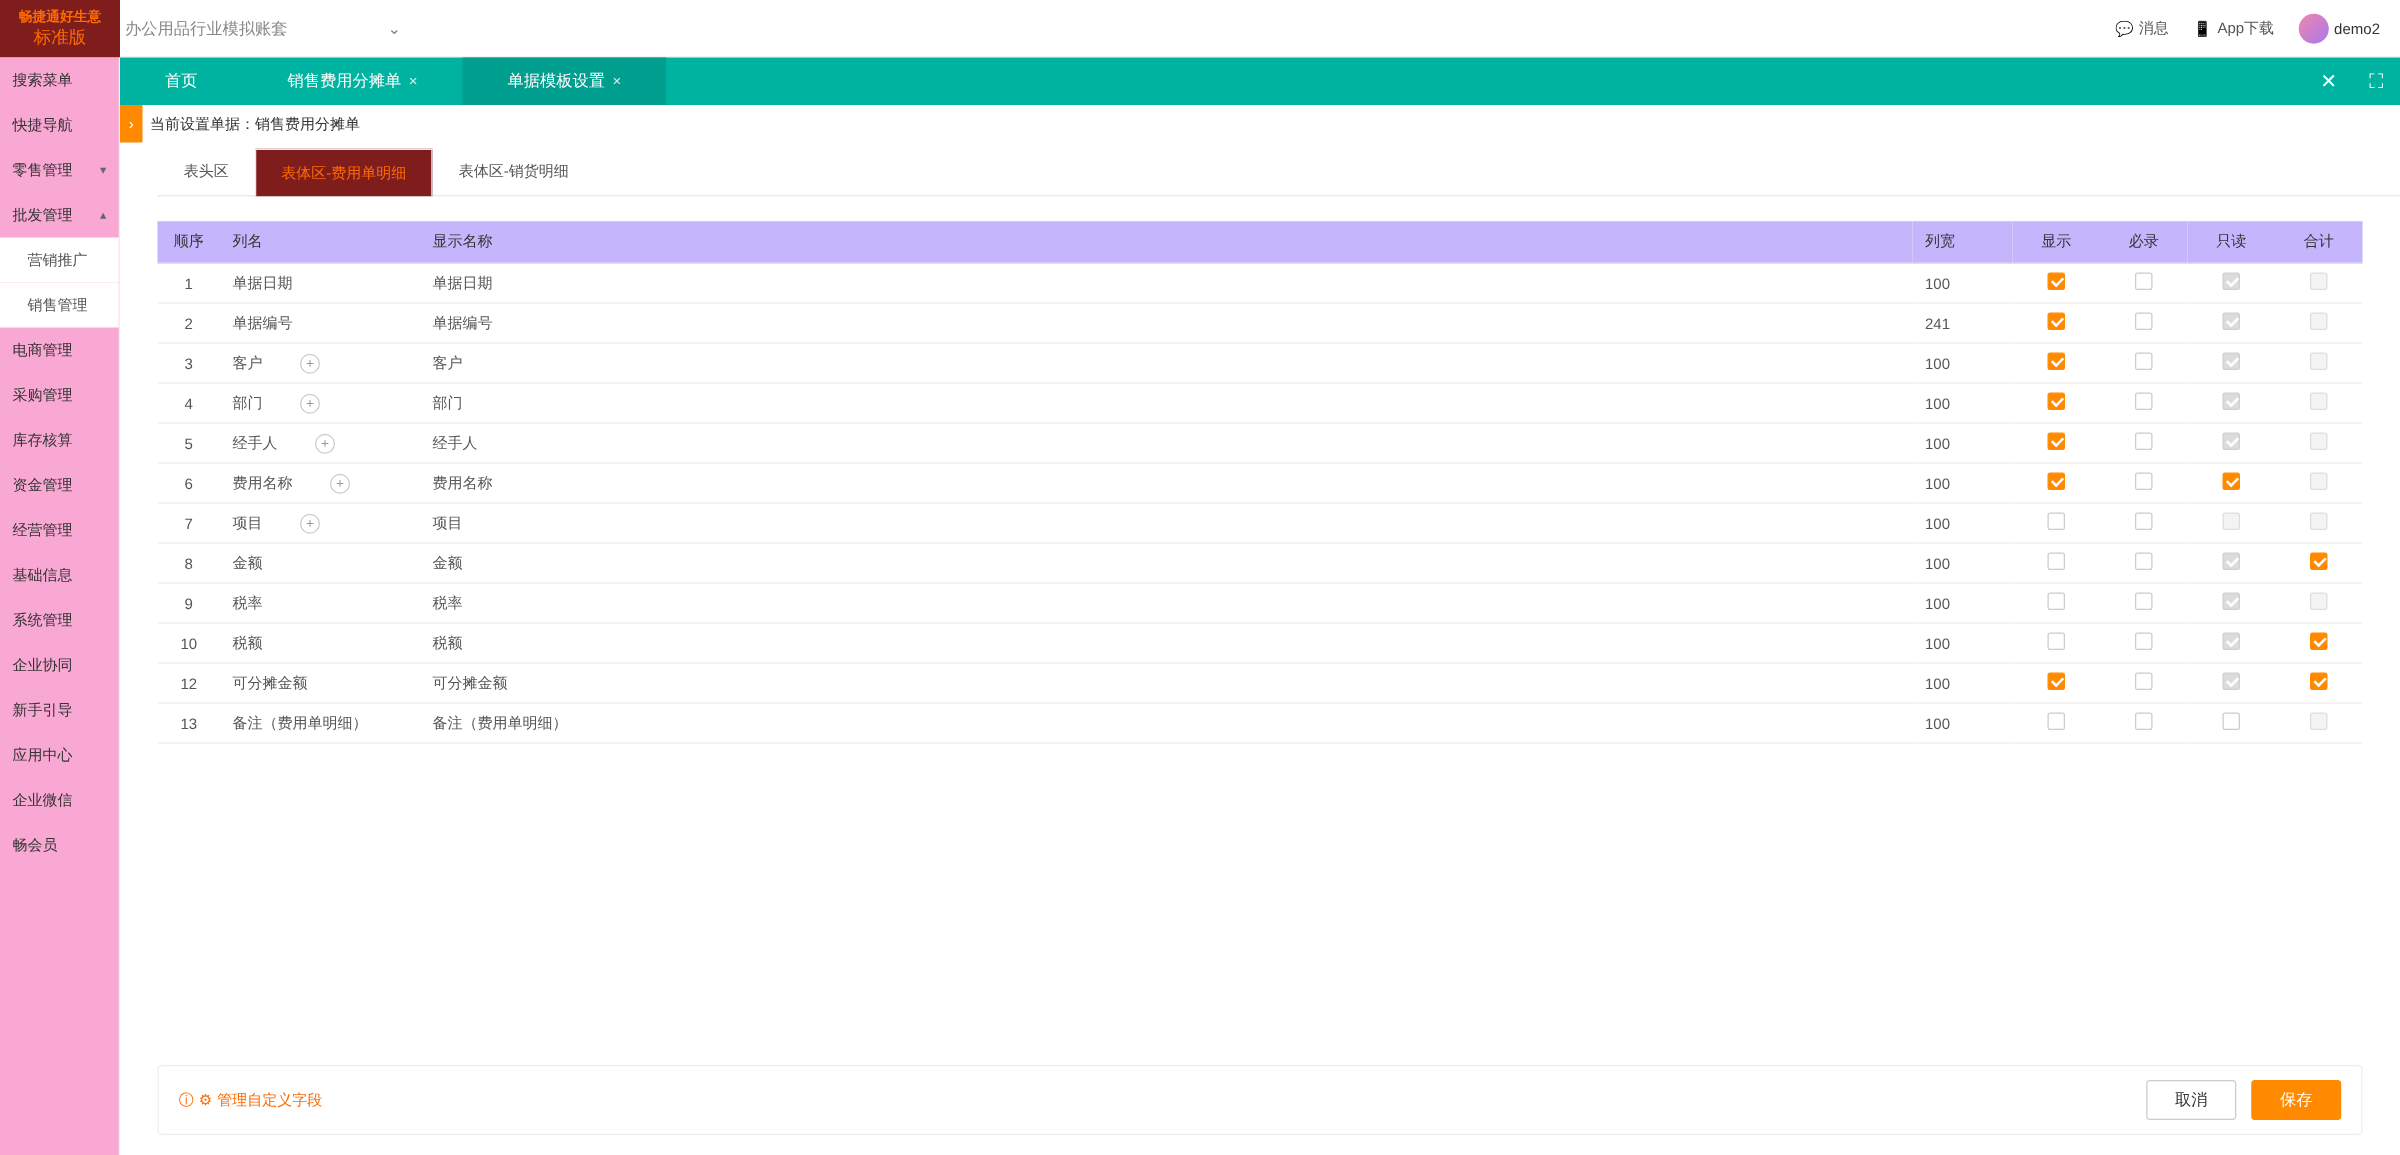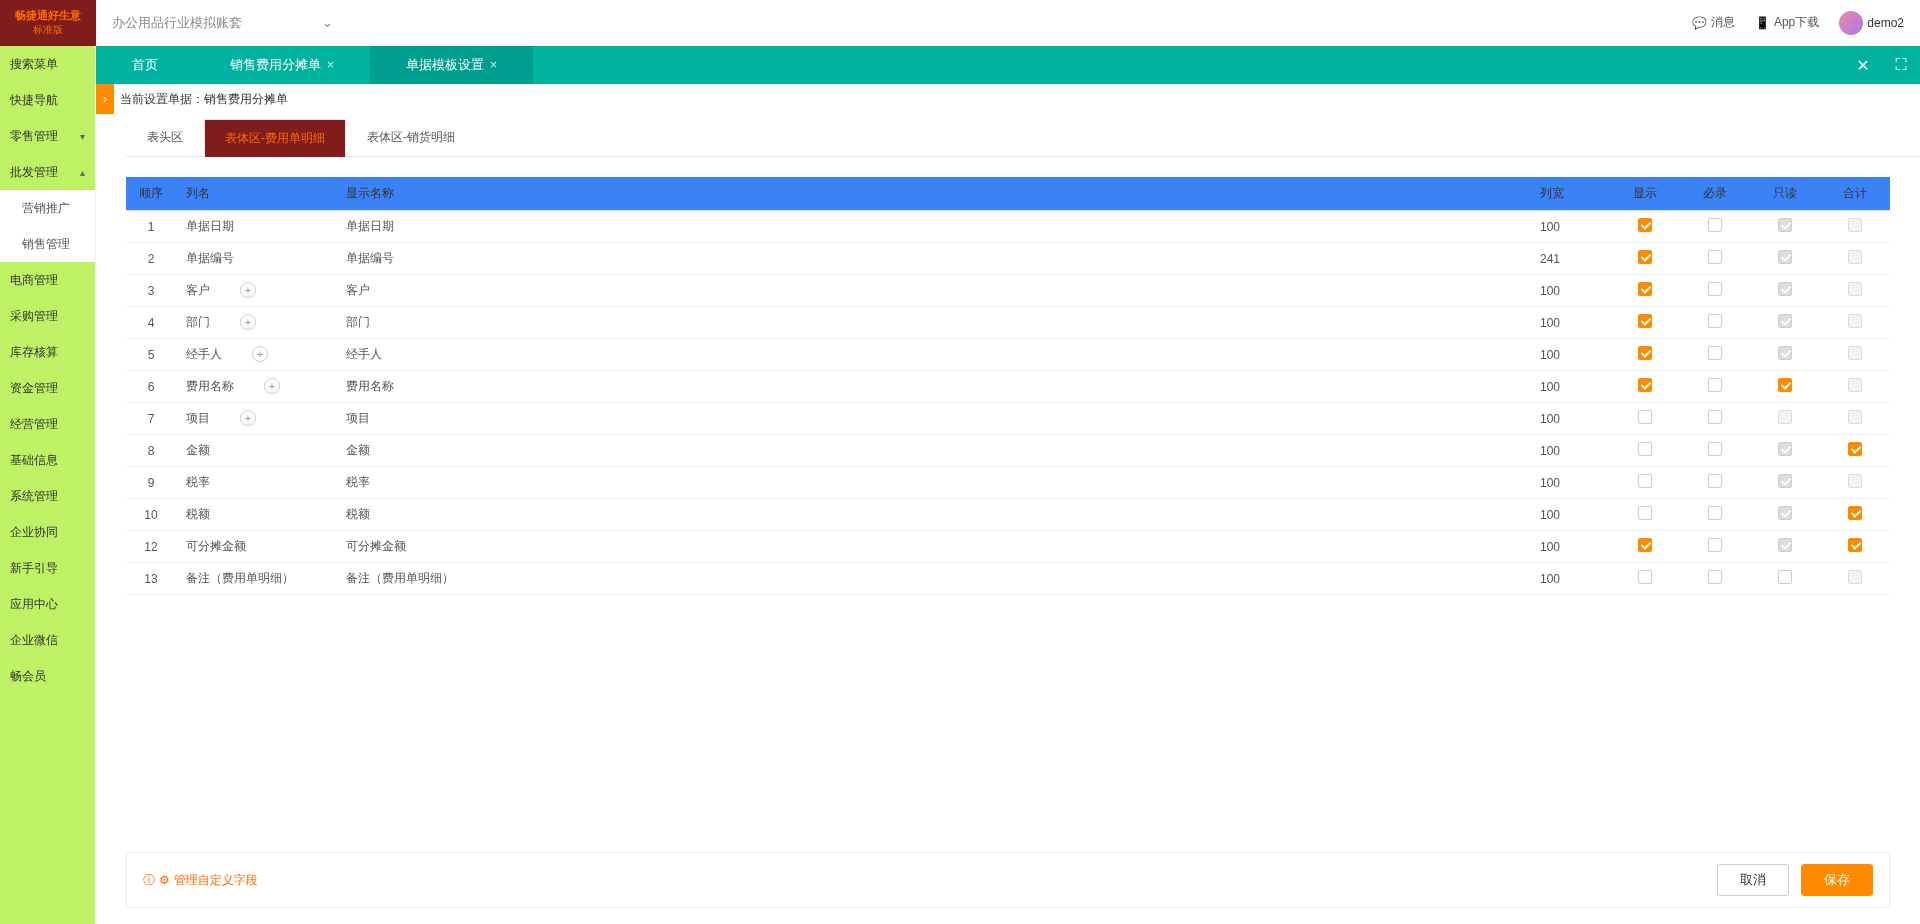--- a/index.html
+++ b/index.html
@@ -3,31 +3,31 @@
 <meta charset="utf-8">
 <style>
 * { box-sizing: border-box; margin: 0; padding: 0; }
 body { font-family: "Microsoft YaHei", Arial, sans-serif; font-size: 12px; color: #333; background: #fff; }
 .app { display: flex; flex-direction: column; height: 924px; width: 1920px; }
 
 
 .top-header { height: 46px; display: flex; align-items: center; border-bottom: 1px solid #eee; padding: 0 16px 0 0; }
 .logo-box { width: 96px; height: 46px; display: flex; flex-direction: column; align-items: center; justify-content: center; background: #7f1d1d; }
 .logo-text { color: #ff6a00; font-size: 11px; font-weight: bold; }
-.logo-sub { color: #ff6a00; font-size: 10px; }
-.workspace-select { margin-left: 16px; color: #888; font-size: 13px; display: flex; align-items: center; gap: 80px; cursor: pointer; }
+.logo-sub { color: #ff6a00; font-size: 14px; }
+.workspace-select { margin-left: 4px; color: #888; font-size: 13px; display: flex; align-items: center; gap: 80px; cursor: pointer; }
 .header-spacer { flex: 1; }
 .header-actions { display: flex; align-items: center; gap: 20px; }
 .header-action { display: flex; align-items: center; gap: 4px; color: #555; cursor: pointer; font-size: 12px; }
 .avatar { width: 24px; height: 24px; border-radius: 50%; background: linear-gradient(135deg,#e8a,#a7e); }
 .username { color: #333; font-size: 12px; }
 
 
 .body-row { flex: 1; display: flex; }
-.sidebar { width: 96px; background: #bef264; border-right: 1px solid #eee; display: flex; flex-direction: column; }
+.sidebar { width: 96px; background: #f9a8d4; border-right: 1px solid #eee; display: flex; flex-direction: column; }
 .sidebar-item { height: 36px; display: flex; align-items: center; justify-content: space-between; padding: 0 10px; color: #333; cursor: pointer; font-size: 12px; }
 .sidebar-item.sub { padding-left: 22px; color: #555; background: #fff; }
 .caret { font-size: 10px; color: #666; }
 
 
 .main-col { flex: 1; display: flex; flex-direction: column; }
 
 
 .tab-bar { height: 38px; background: #00b3a1; display: flex; align-items: stretch; color: #fff; }
 .tab { padding: 0 36px; display: flex; align-items: center; gap: 6px; cursor: pointer; font-size: 13px; }
@@ -42,21 +42,21 @@
 .banner-label { margin-left: 6px; }
 
 
 .inner-tabs { display: flex; border-bottom: 1px solid #e8e8e8; margin: 4px 0 0 30px; }
 .inner-tab { padding: 10px 20px; font-size: 12px; color: #555; cursor: pointer; border: 1px solid transparent; border-bottom: none; }
 .inner-tab.active { color: #ff6a00; border-color: #e8e8e8; background: #7f1d1d; position: relative; top: 1px; }
 
 
 .table-wrap { flex: 1; padding: 20px 30px 0 30px; overflow: auto; }
 table { width: 100%; border-collapse: collapse; }
-th { background: #3b82f6; text-align: left; font-weight: normal; color: #333; padding: 8px 10px; font-size: 12px; border-bottom: 1px solid #e5e5e5; }
+th { background: #c4b5fd; text-align: left; font-weight: normal; color: #333; padding: 8px 10px; font-size: 12px; border-bottom: 1px solid #e5e5e5; }
 td { padding: 7px 10px; font-size: 12px; color: #555; border-bottom: 1px solid #eee; }
 th.center, td.center { text-align: center; }
 .col-order { width: 50px; text-align: center; }
 .col-name { width: 160px; }
 .col-display-name { width: auto; }
 .col-width { width: 80px; }
 .col-check { width: 70px; text-align: center; }
 .plus-btn { display: inline-flex; width: 16px; height: 16px; border: 1px solid #ccc; border-radius: 50%; align-items: center; justify-content: center; color: #999; font-size: 11px; cursor: pointer; margin-left: 30px; }
 
 

